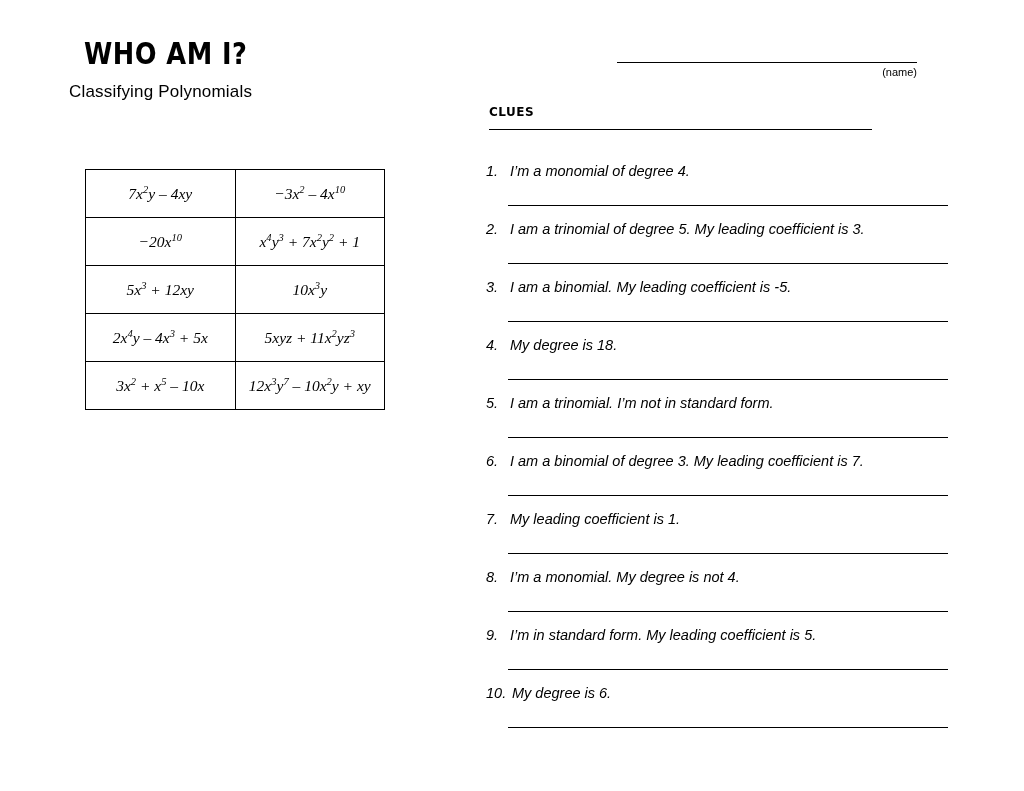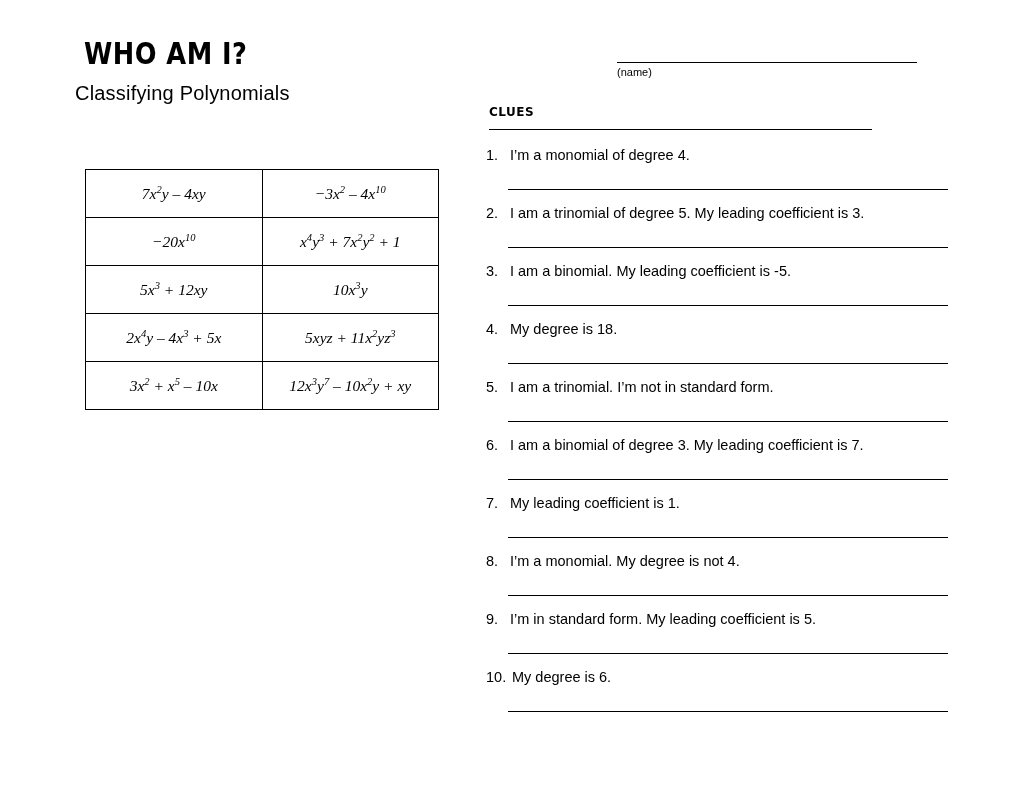--- a/index.html
+++ b/index.html
@@ -24,40 +24,40 @@
     font-family: "DejaVu Sans", sans-serif;
     font-weight: bold;
     font-size: 30px;
     letter-spacing: 0.5px;
     font-stretch: condensed;
     transform: scaleX(0.95);
     transform-origin: left center;
   }
   #subtitle {
     position: absolute;
-    left: 75px;
+    left: 69px;
     top: 82px;
-    font-size: 20px;
+    font-size: 17px;
     letter-spacing: 0.2px;
   }
 
   
   #name-line {
     position: absolute;
     left: 617px;
     top: 62px;
     width: 300px;
     border-bottom: 1.6px solid #000;
   }
   #name-label {
     position: absolute;
     left: 617px;
     top: 66px;
     width: 300px;
-    text-align: left;
+    text-align: right;
     font-size: 11px;
   }
 
   
   #clues-heading {
     position: absolute;
     left: 489px;
     top: 105px;
     font-family: "DejaVu Sans", sans-serif;
     font-weight: bold;
@@ -70,21 +70,21 @@
     top: 129px;
     width: 383px;
     border-bottom: 1.7px solid #000;
   }
 
   
   #poly-table {
     position: absolute;
     left: 85px;
     top: 169px;
-    width: 354px;
+    width: 300px;
     border-collapse: collapse;
     table-layout: fixed;
   }
   #poly-table td {
     border: 1.6px solid #000;
     height: 47px;
     text-align: center;
     vertical-align: middle;
     font-family: "Liberation Serif", serif;
     font-size: 15.5px;
@@ -96,22 +96,23 @@
   sup {
     font-size: 0.68em;
     vertical-align: super;
     line-height: 0;
   }
 
   
   #clues-list {
     position: absolute;
     left: 486px;
-    top: 147px;
+    top: 163px;
     width: 470px;
+    font-style: italic;
   }
   .clue {
     position: relative;
     height: 58px;
   }
   .clue-text {
     position: absolute;
     left: 0;
     top: 0;
     font-size: 14.5px;

